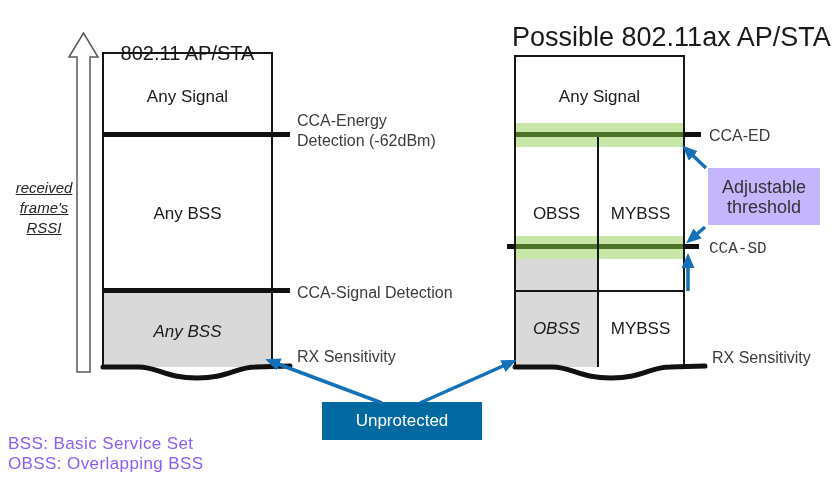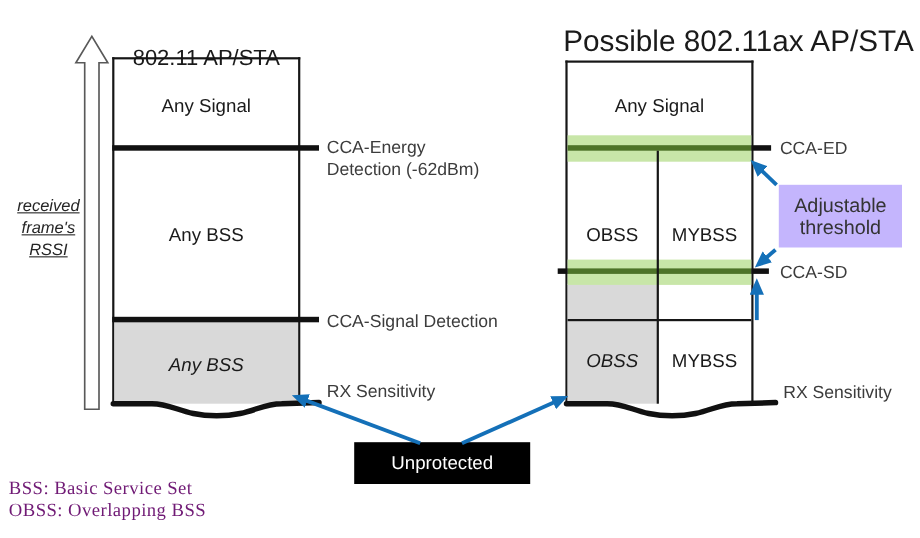--- a/index.html
+++ b/index.html
@@ -18,24 +18,24 @@
   .grayfill { background:#d9d9d9; }
   .band { background:#c8e6a8; }
   .dline { background:#4d7328; }
   .thick { background:#111111; }
   .thin { background:#161616; }
   #adj-box {
     background:#c4b5fd; color:#333333; font-size:18px; line-height:20px;
     text-align:center; padding-top:9px;
   }
   #unprotected-box {
-    background:#000000; color:#ffffff; font-size:17px; text-align:center;
+    background:#0369a1; color:#ffffff; font-size:17px; text-align:center;
     line-height:38px;
   }
-  #legend { font-size:17px; line-height:20px; letter-spacing:0.4px; color:#701a75;font-family:Liberation Serif, serif; }
+  #legend { font-size:17px; line-height:20px; letter-spacing:0.4px; color:#8b5cf6; }
   #rssi-label { font-size:15px; line-height:20px; text-align:center; color:#262626;text-decoration:underline; }
   svg.overlay { position:absolute; left:0; top:0; pointer-events:none; }
 </style>
 </head>
 <body>
 
 <div id="canvas">
 
   <div class="abs title" style="left:102px; top:42px; width:171px; text-align:center;">802.11 AP/STA</div>
 
@@ -43,21 +43,21 @@
 
   <div class="abs grayfill" style="left:104px; top:291px; width:167px; height:76px;"></div>
 
   <div class="abs thick" style="left:102px; top:132px; width:188px; height:5px;"></div>
   <div class="abs thick" style="left:102px; top:288px; width:188px; height:5px;"></div>
 
   <div class="abs boxlabel" style="left:104px; top:87px; width:167px;">Any Signal</div>
   <div class="abs boxlabel" style="left:104px; top:204px; width:167px;">Any BSS</div>
   <div class="abs boxlabel ital" style="left:104px; top:322px; width:167px;">Any BSS</div>
 
-  <div class="abs sidelabel" style="left:297px; top:125px;">
+  <div class="abs sidelabel" style="left:297px; top:111px;">
     <div>CCA-Energy</div>
     <div>Detection (-62dBm)</div>
   </div>
   <div class="abs sidelabel" style="left:297px; top:283px;">
     <div>CCA-Signal Detection</div>
   </div>
   <div class="abs sidelabel" style="left:297px; top:347px;">RX Sensitivity</div>
 
   <div id="rssi-label" class="abs ital" style="left:8px; top:178px; width:72px;">
     <div>received</div>
@@ -84,21 +84,21 @@
   <div class="abs thin" style="left:597px; top:137px; width:2px; height:230px;"></div>
   <div class="abs thin" style="left:516px; top:290px; width:167px; height:2px;"></div>
 
   <div class="abs boxlabel" style="left:516px; top:87px; width:167px;">Any Signal</div>
   <div class="abs boxlabel" style="left:516px; top:204px; width:81px;">OBSS</div>
   <div class="abs boxlabel" style="left:598px; top:204px; width:85px;">MYBSS</div>
   <div class="abs boxlabel ital" style="left:516px; top:319px; width:81px;">OBSS</div>
   <div class="abs boxlabel" style="left:598px; top:319px; width:85px;">MYBSS</div>
 
   <div class="abs sidelabel" style="left:709px; top:126px;">CCA-ED</div>
-  <div class="abs sidelabel" style="left:709px; top:239px;">CCA-SD</div>
+  <div class="abs sidelabel" style="left:709px; top:239px;font-family:Liberation Mono, monospace;">CCA-SD</div>
   <div class="abs sidelabel" style="left:712px; top:348px;">RX Sensitivity</div>
 
   <div id="adj-box" class="abs" style="left:708px; top:168px; width:112px; height:57px;">
     <div>Adjustable</div>
     <div>threshold</div>
   </div>
 
   <div id="unprotected-box" class="abs" style="left:322px; top:402px; width:160px; height:38px;">Unprotected</div>
 
   <div id="legend" class="abs" style="left:8px; top:434px;">

